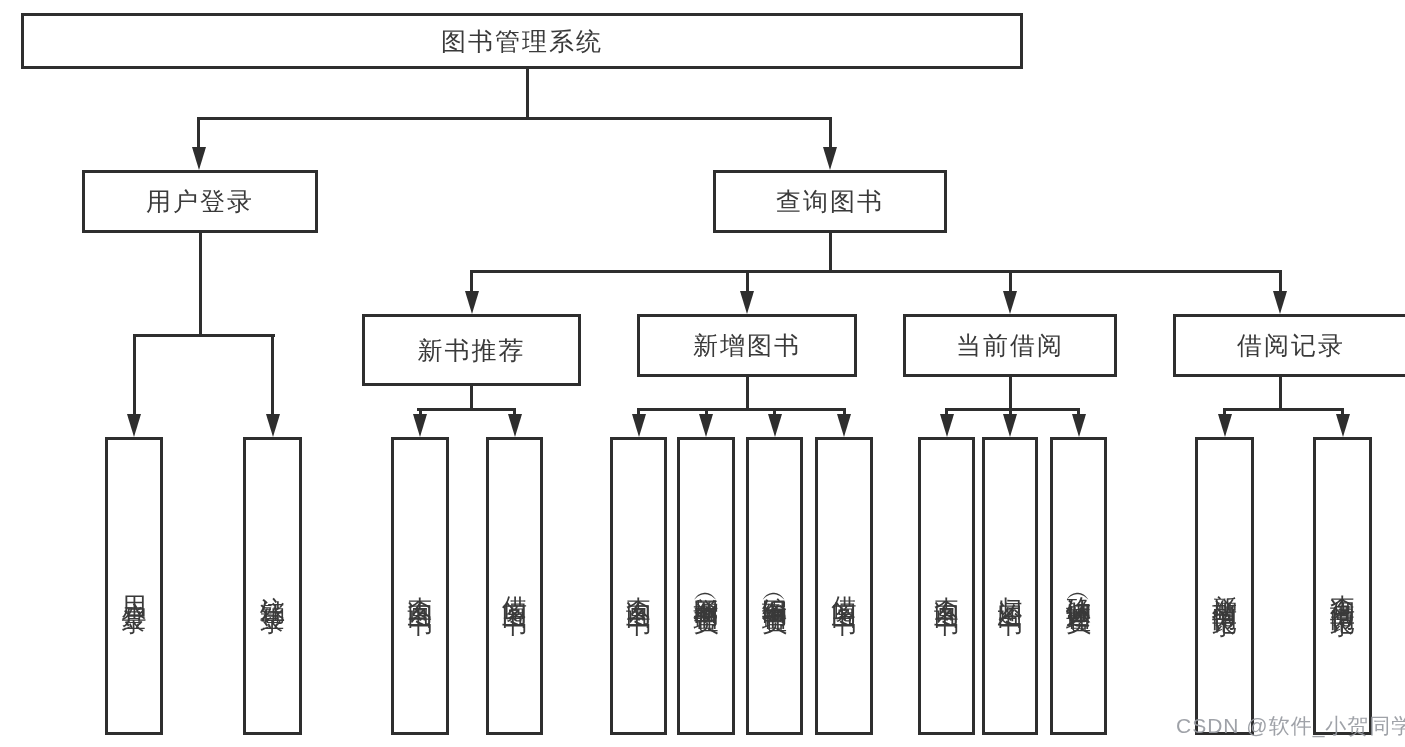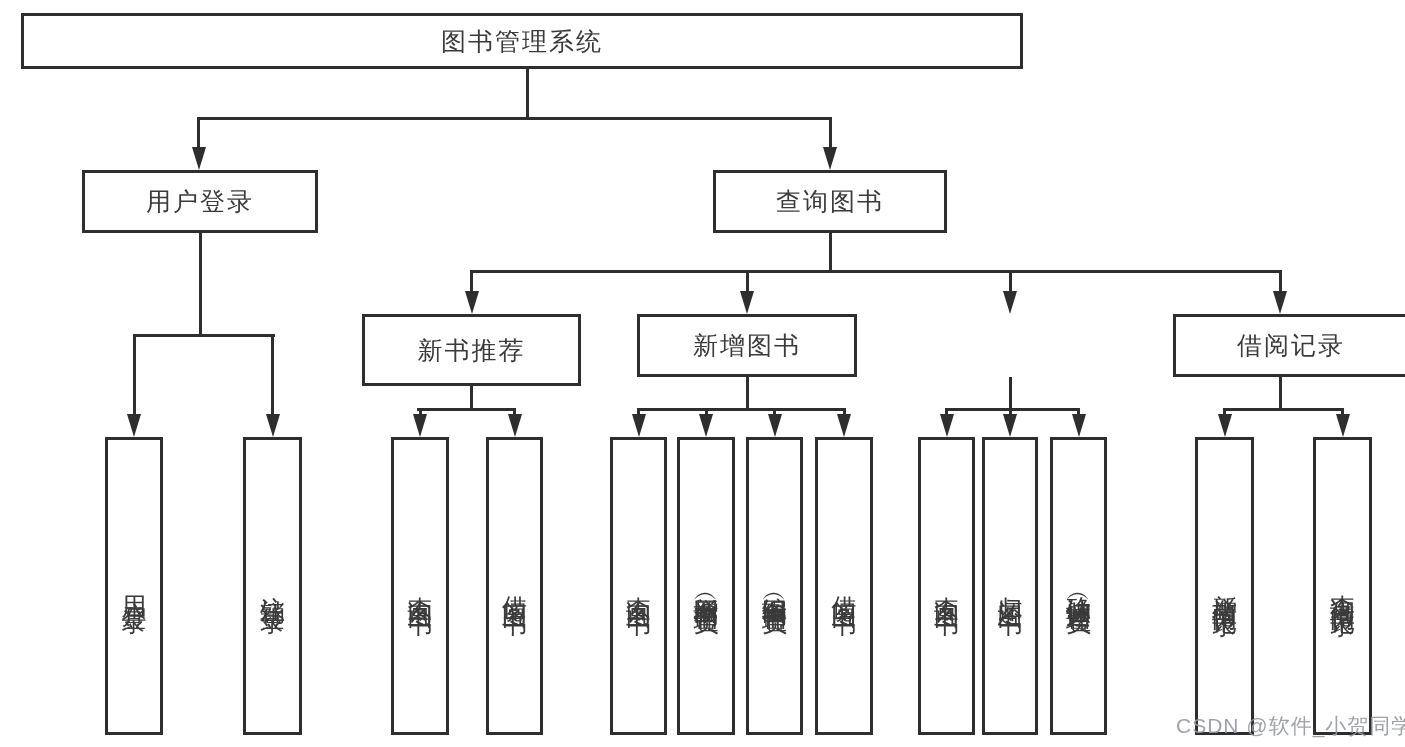--- a/index.html
+++ b/index.html
@@ -103,20 +103,23 @@
   <div class="box hbox" style="left:713px;top:170px;width:234px;height:63px">
     <span>查询图书</span>
   </div>
 
   <div class="box hbox" style="left:362px;top:314px;width:219px;height:72px">
     <span>新书推荐</span>
   </div>
   <div class="box hbox" style="left:637px;top:314px;width:220px;height:63px">
     <span>新增图书</span>
   </div>
+  <div class="box hbox" style="left:903px;top:314px;width:214px;height:63px">
+    <span>当前借阅</span>
+  </div>
   <div class="box hbox" style="left:1173px;top:314px;width:236px;height:63px">
     <span>借阅记录</span>
   </div>
 
   <div class="box vbox" style="left:105px;top:437px;width:58px;height:298px">
     <span class="vtext">用户登录</span>
   </div>
   <div class="box vbox" style="left:243px;top:437px;width:59px;height:298px">
     <span class="vtext">注销登录</span>
   </div>

